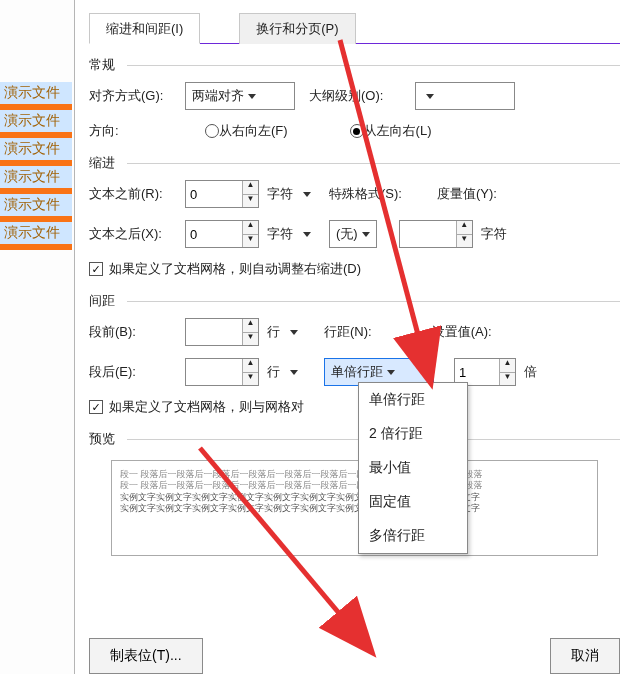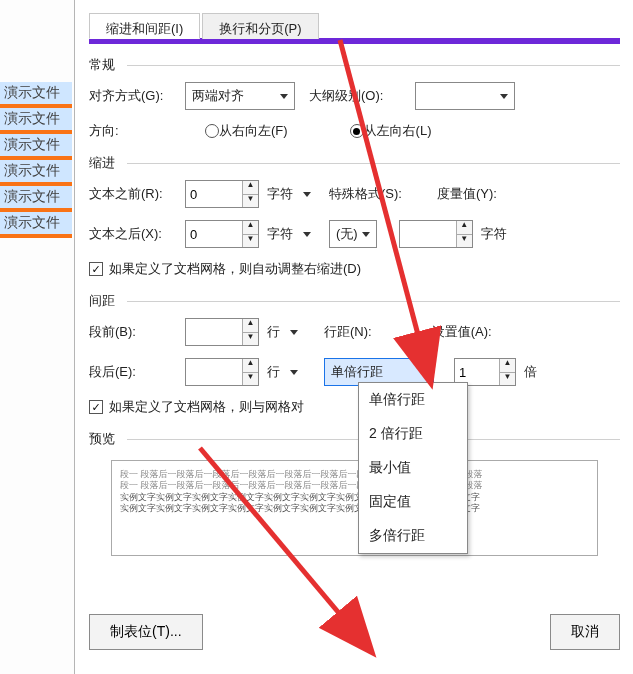--- a/index.html
+++ b/index.html
@@ -15,41 +15,42 @@
     position: relative;
   }
   
   .bg-list {
     position: absolute;
     left: 0; top: 82px;
     width: 72px;
   }
   .bg-item {
     padding: 2px 4px;
-    border-bottom: 4px solid #f97316;
+    border-bottom: 6px solid #f97316;
     background: #cfe6ff;
-    color: #404040;
+    color: #a16207;
     font-size: 14px;
     white-space: nowrap;
   }
   
   .dialog {
     position: absolute;
     left: 74px; top: 0;
     width: 560px;
     height: 674px;
     background: #fff;
     border-left: 1px solid #b5b5b5;
     padding: 12px 14px 0 14px;
   }
   .tabs {
     display: flex;
-    border-bottom: 6px solid #6d28d9;
+    border-bottom: 1px solid #6d28d9;
     margin-bottom: 10px;
     height: 32px;
+    gap: 37px;
   }
   .tab {
     padding: 6px 16px;
     border: 1px solid #c8c8c8;
     border-bottom: none;
     margin-right: 2px;
     background: #f0f0f0;
     cursor: pointer;
     position: relative;
     top: 1px;
@@ -117,21 +118,21 @@
     display:inline-flex;align-items:center;justify-content:center;background:#fff;
   }
   .radio-wrap.sel .rbullet::after{content:"";width:7px;height:7px;border-radius:50%;background:#000;}
   .check-wrap{display:inline-flex;align-items:center;gap:6px;}
   .check-wrap .cbox{
     width:14px;height:14px;border:1px solid #555;display:inline-flex;
     align-items:center;justify-content:center;background:#fff;
     font-size:11px;color:#000;
   }
   .select-like {
-    display:inline-flex;align-items:center;justify-content:space-between;
+    display:inline-flex;align-items:center;
     border:1px solid #888;height:28px;background:#fff;
     padding:0 6px;font-size:13px;cursor:pointer;
   }
   .select-like.wide{width:110px;}
   .select-like.hl{background:#d8e9ff;border-color:#1a73e8;}
   .dropdown-list{
     position:absolute; width:110px;
     background:#fff;border:1px solid #888;
     box-shadow:2px 3px 4px rgba(0,0,0,0.2);
     z-index:50;
@@ -144,21 +145,21 @@
     height:96px;
     padding:8px 8px;
     font-size:9px;
     line-height:1.25;
     color:#888;
     overflow:hidden;
     position:relative;
   }
   .btn-bar{
     position:absolute;
-    left:0;right:0;bottom:24px;
+    left:0;right:0;bottom:0;
     display:flex;align-items:flex-end;justify-content:space-between;
     padding:0 14px;
   }
   .btn{
     border:1px solid #8a8a8a;
     background:#f3f3f3;
     padding:8px 20px;
     font-size:14px;
     cursor:pointer;
   }

